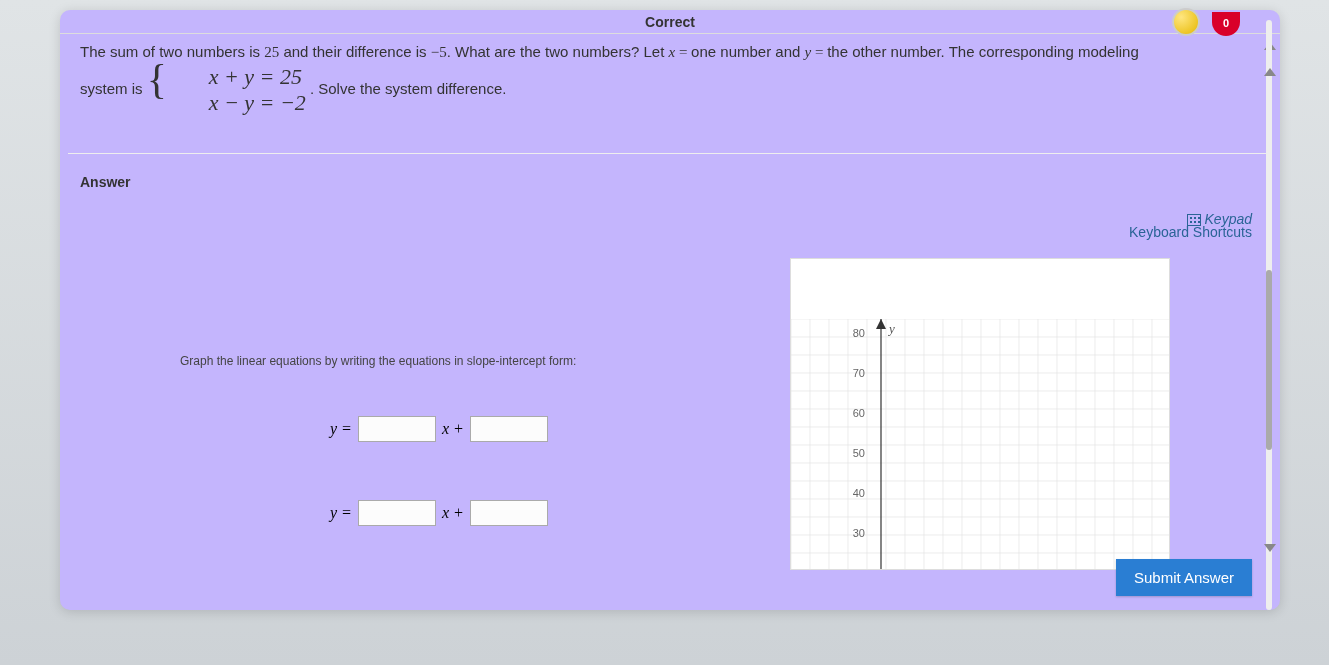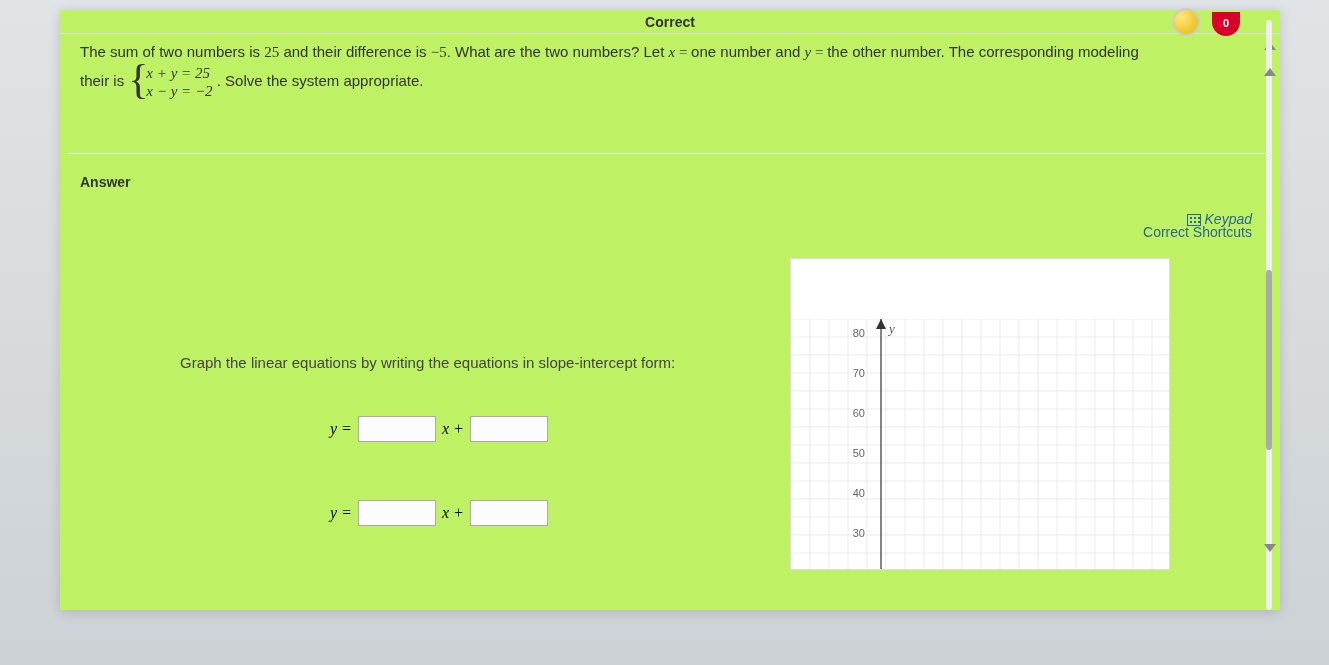--- a/index.html
+++ b/index.html
@@ -15,23 +15,23 @@
   position: absolute;
   top: 0; left: 0; right: 0; bottom: 0;
   background: linear-gradient(180deg, #e0e4e6 0%, #cdd2d6 100%);
 }
 .main-panel {
   position: absolute;
   left: 60px;
   top: 10px;
   width: 1220px;
   height: 600px;
-  background: #bef264;
+  background: #c4b5fd;
   box-shadow: 0 2px 12px rgba(0,0,0,0.15);
-  border-radius: 0;
+  border-radius: 10px;
 }
 .header-bar {
   position: absolute;
   top: 0; left: 0; right: 0;
   height: 24px;
   border-bottom: 1px solid #ddd;
   display: flex;
   justify-content: center;
   align-items: center;
   font-weight: bold;
@@ -84,21 +84,21 @@
 }
 .brace-sys::before {
   content: '{';
   font-family: 'Times New Roman', serif;
   font-size: 42px;
   position: absolute;
   left: 0;
   top: -6px;
   line-height: 42px;
 }
-.brace-row { display: block; font-family: 'Times New Roman', serif; font-style: italic; font-size: 15px; line-height: 1.2; }
+.brace-row { display: block; font-family: 'Times New Roman', serif; font-style: italic; font-size: 22px; line-height: 1.2; margin-left: 44px; }
 .collapse-arrow {
   position: absolute;
   right: 4px;
   top: 32px;
   width: 0; height: 0;
   border-left: 6px solid transparent;
   border-right: 6px solid transparent;
   border-bottom: 8px solid #888;
   cursor: pointer;
 }
@@ -153,21 +153,21 @@
   color: #555;
   font-size: 14px;
   cursor: pointer;
 }
 .left-prompt {
   position: absolute;
   left: 120px;
   top: 344px;
   width: 600px;
   color: #444;
-  font-size: 15px;
+  font-size: 12px;
 }
 .eq-row {
   position: absolute;
   left: 270px;
   display: flex;
   align-items: center;
   gap: 6px;
   font-family: 'Times New Roman', serif;
   font-style: italic;
   font-size: 16px;
@@ -266,35 +266,35 @@
     <span>Correct</span>
   </div>
   <div class="badge-circle"></div>
   <div class="heart-badge">
     <span>0</span>
   </div>
 
   <div class="question-area">
     <span>The sum of two numbers is </span><span class="math-roman">25</span><span> and their difference is </span><span class="math-roman">−5</span><span>. What are the two numbers? Let </span><span class="math-italic">x</span><span class="math-roman"> = </span><span> one number and </span><span class="math-italic">y</span><span class="math-roman"> = </span><span> the other number. The corresponding modeling </span>
     <br>
-    <span>their is </span>
+    <span>system is </span>
     <span class="brace-sys">
       <span class="brace-row">x + y = 25</span>
       <span class="brace-row">x − y = −2</span>
     </span>
-    <span>. Solve the system appropriate.</span>
+    <span>. Solve the system difference.</span>
   </div>
   <div class="collapse-arrow"></div>
 
   <div class="answer-header">Answer</div>
 
   <div class="keypad-link">
     <span class="keypad-icon"></span><span>Keypad</span>
   </div>
-  <div class="shortcuts-link">Correct Shortcuts</div>
+  <div class="shortcuts-link">Keyboard Shortcuts</div>
 
   <button class="zoom-btn">Enable Zoom/Pan</button>
 
   <div class="left-prompt">Graph the linear equations by writing the equations in slope-intercept form:</div>
 
   <div class="eq-row eq-row-1">
     <span>y =</span>
     <input class="eq-input" style="">
     <span>x +</span>
     <input class="eq-input" style="">
@@ -360,14 +360,15 @@
           <text x="74" y="18" class="tick-lbl" text-anchor="end">80</text>
         </g>
     </svg>
   </div>
 
   <div class="scroll-track"></div>
   <div class="scroll-thumb"></div>
   <div class="side-arrow up"></div>
   <div class="side-arrow down"></div>
 
+  <button class="submit-btn">Submit Answer</button>
 
 </div>
 
 </body></html>

